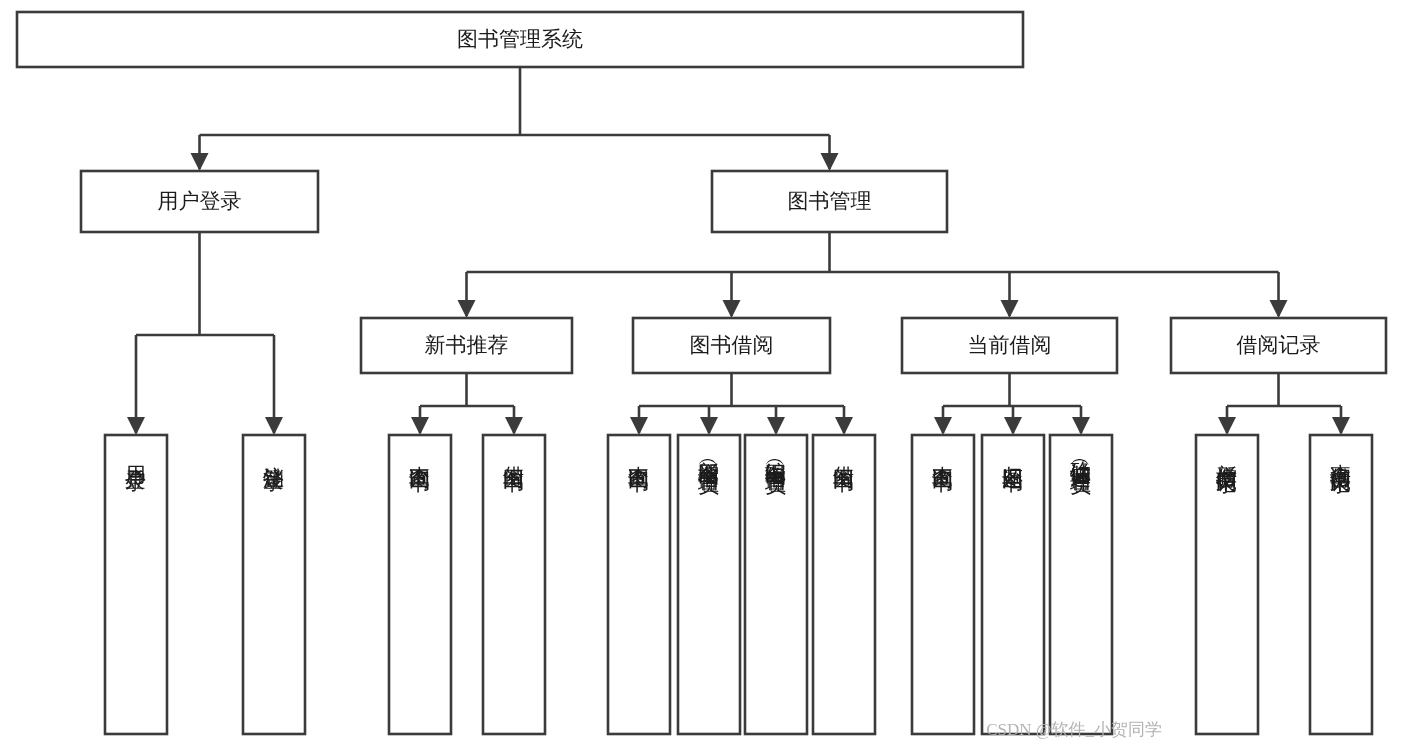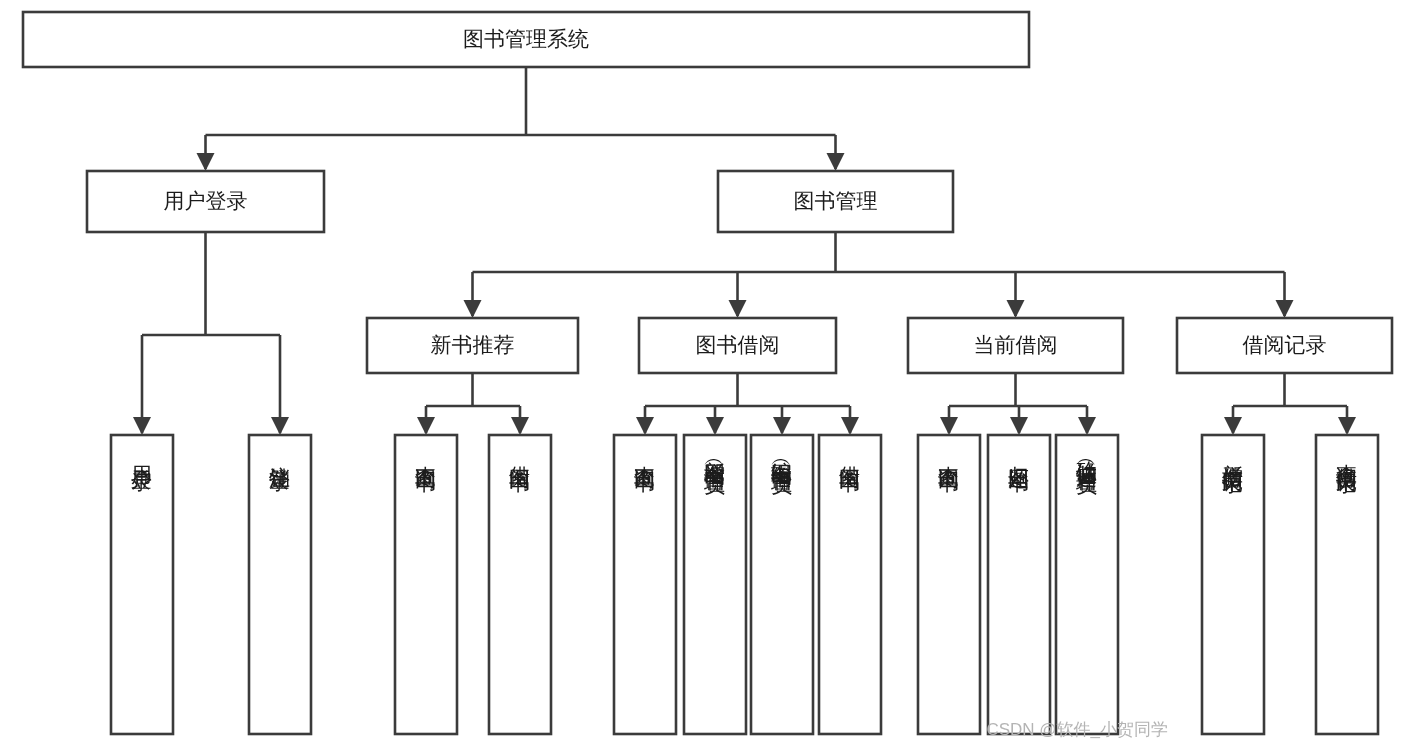--- a/index.html
+++ b/index.html
@@ -13,21 +13,20 @@
     font-family: "Liberation Sans", "DejaVu Sans", sans-serif;
     overflow: hidden;
     position: relative;
   }
   #diagram-root {
     position: absolute;
     top: 0;
     left: 0;
     width: 1176px;
     height: 747px;
-    padding-left: 6px;
   }
   svg.flow {
     display: block;
     width: 1405px;
     height: 747px;
   }
   .node-rect {
     fill: #ffffff;
     stroke: #3b3b3b;
     stroke-width: 2.6;
@@ -55,21 +54,21 @@
     fill: #1c1c1c;
     writing-mode: vertical-rl;
     text-orientation: upright;
     text-anchor: middle;
     letter-spacing: 2px;
   }
   .watermark {
     position: absolute;
     right: 14px;
     bottom: 6px;
-    font-family: Liberation Sans, sans-serif;
+    font-family: Liberation Serif, serif;
     font-size: 17px;
     color: #b4b4b4;
     white-space: nowrap;
     pointer-events: none;
   }
 </style>
 </head>
 <body>
 
 <div id="diagram-root">

